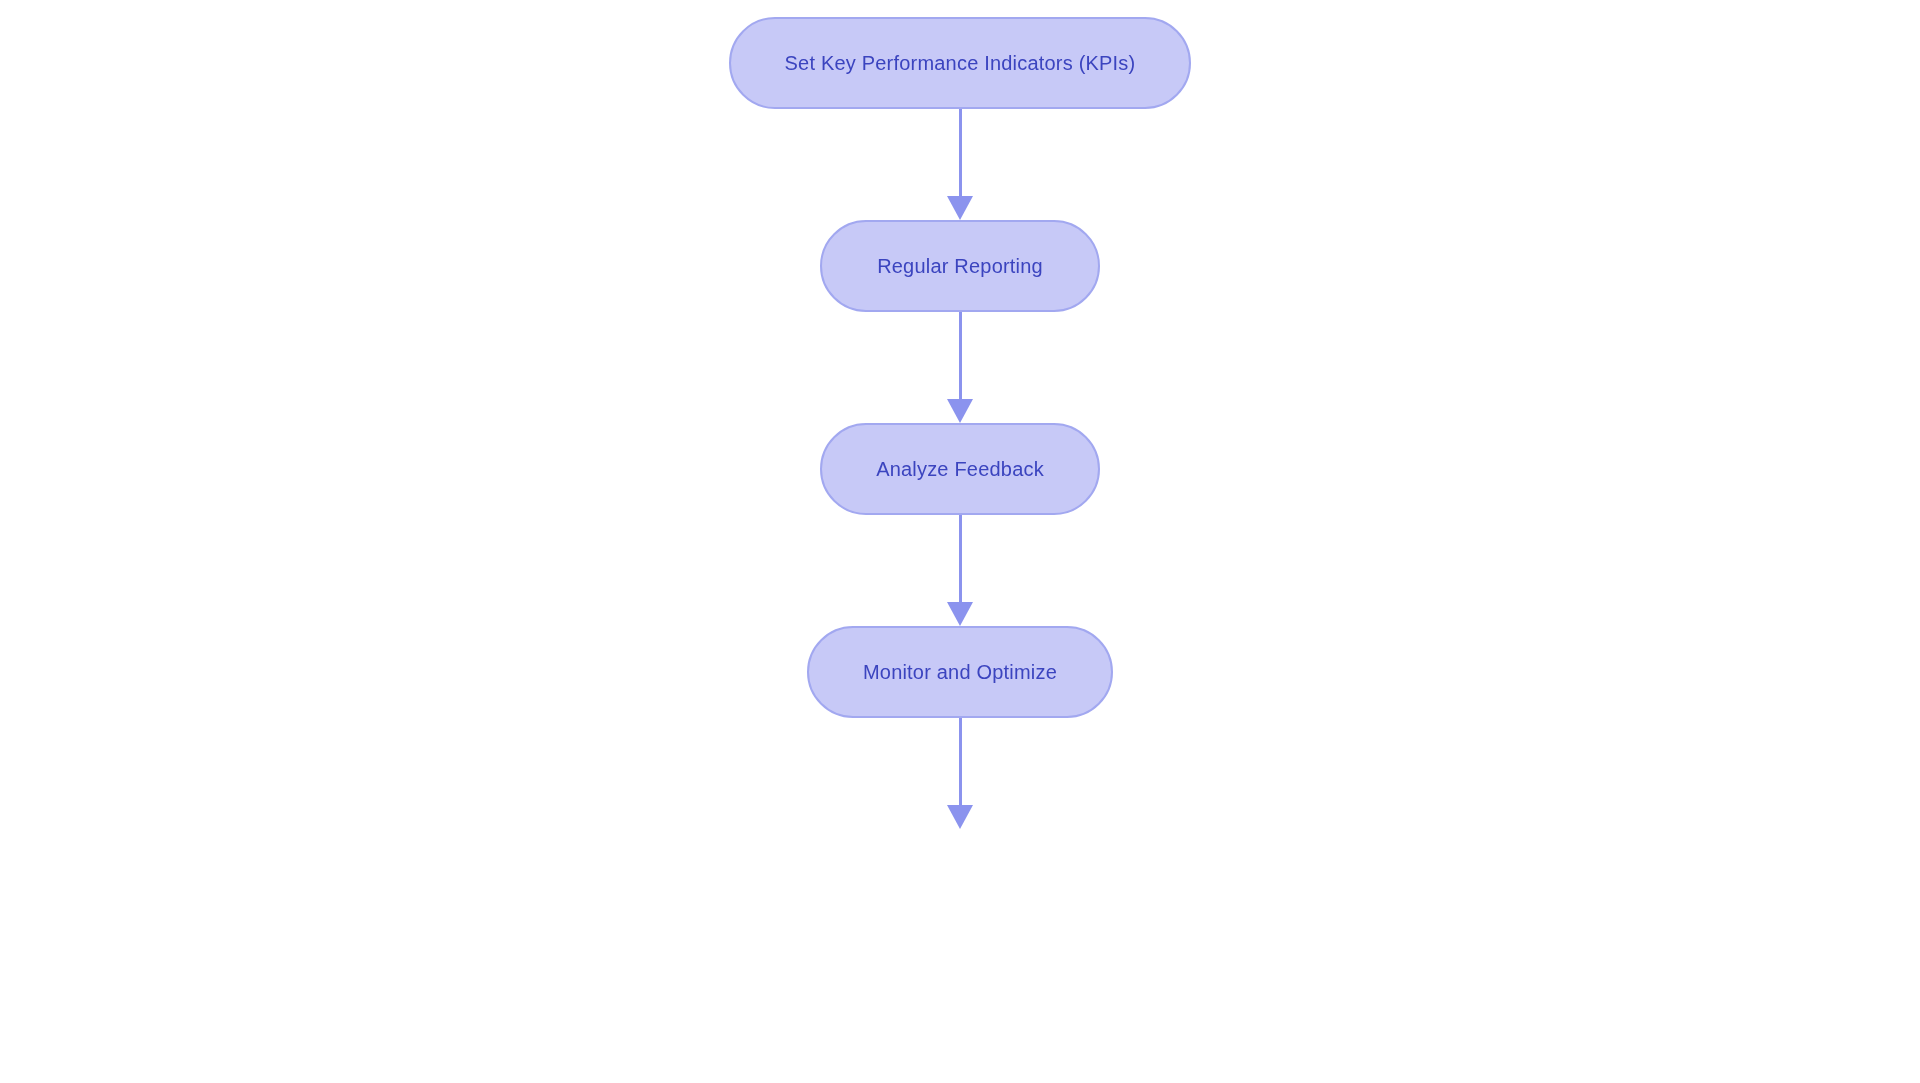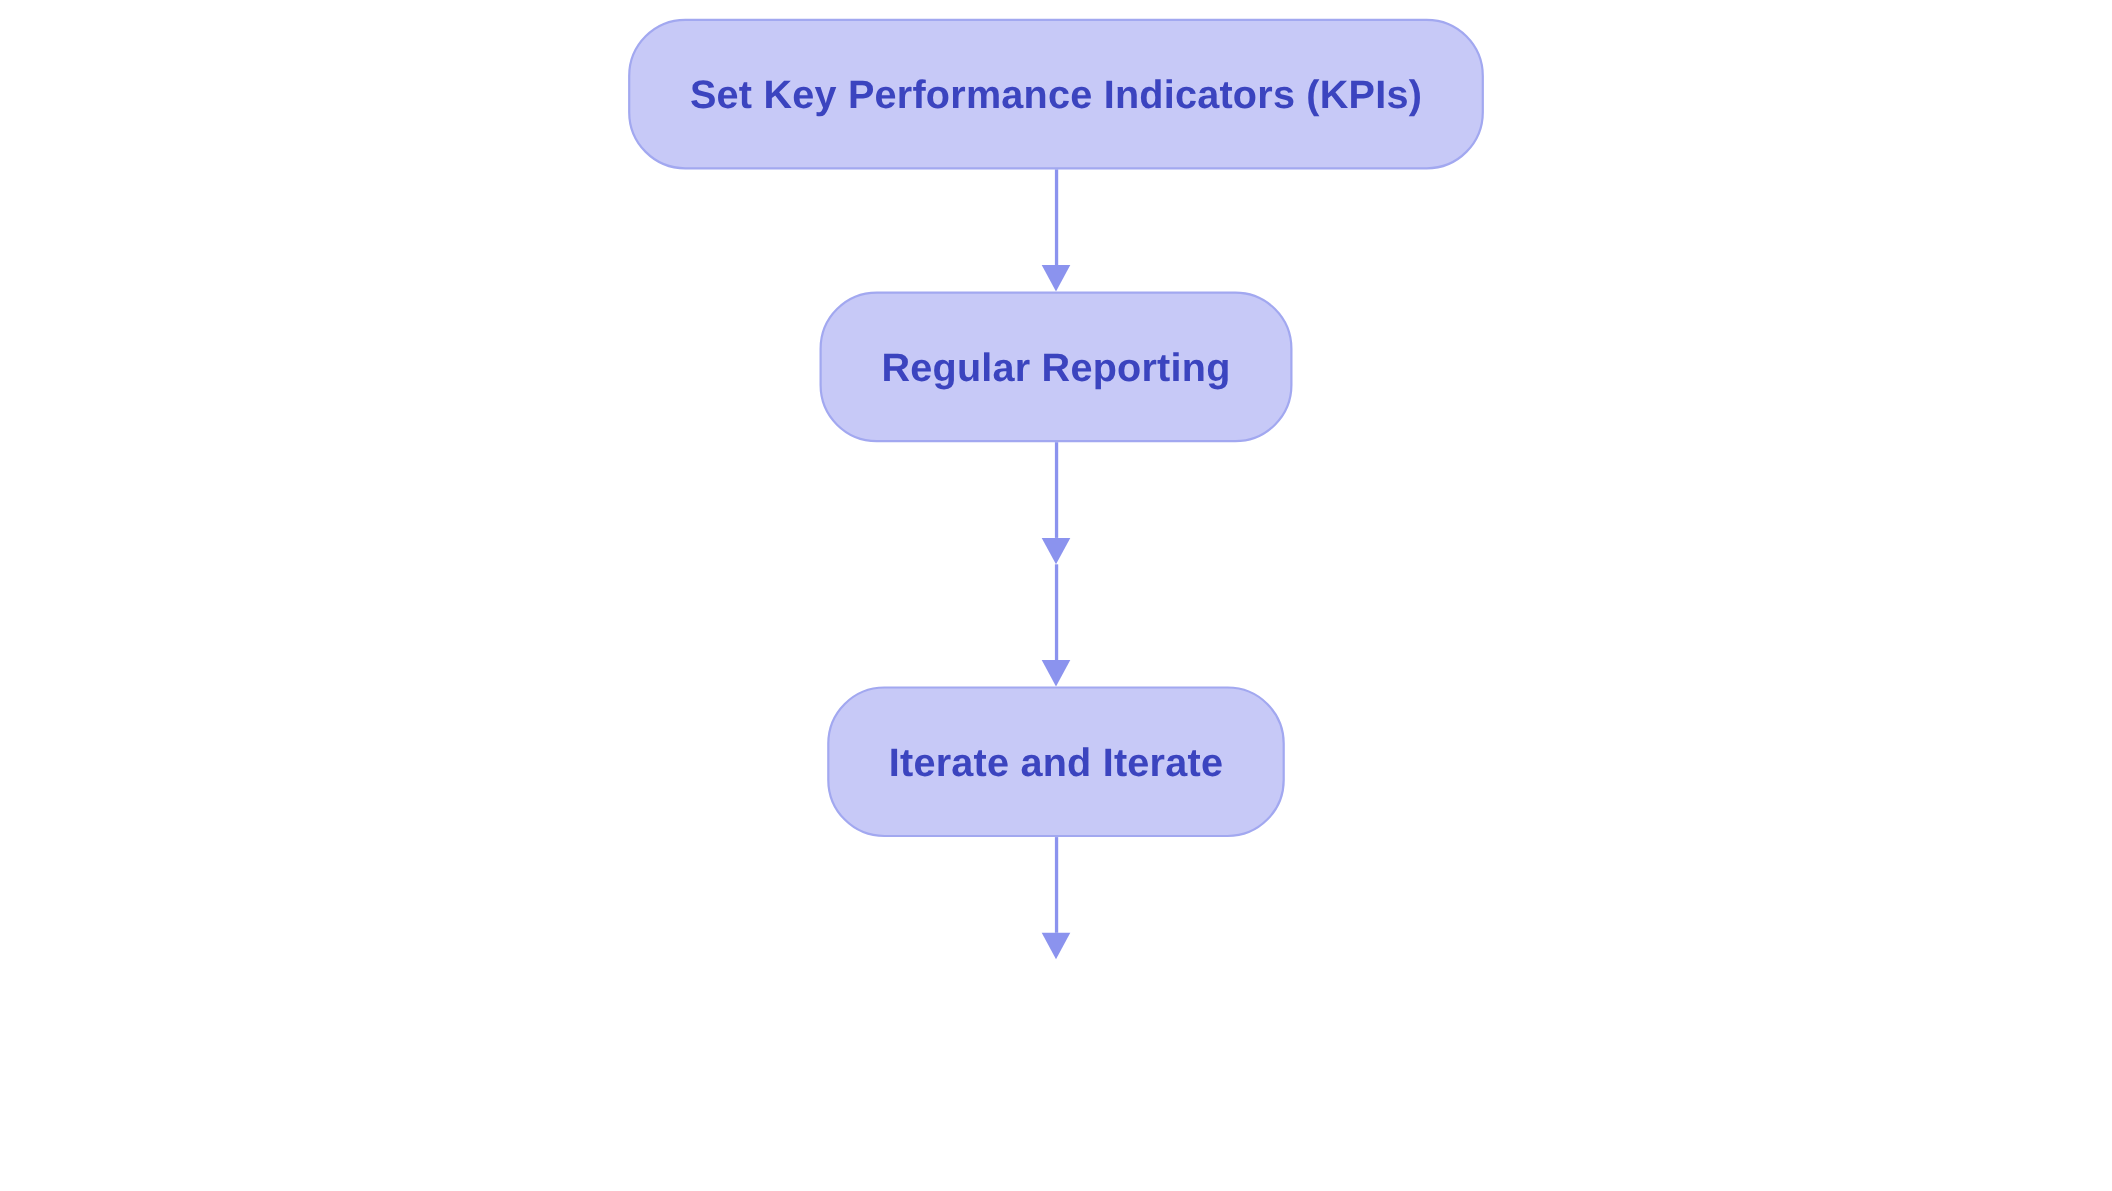--- a/index.html
+++ b/index.html
@@ -23,32 +23,32 @@
     position: absolute;
     top: 17px;
     left: 0;
     right: 0;
     display: flex;
     flex-direction: column;
     align-items: center;
   }
   .node {
     box-sizing: border-box;
-    height: 137px;
+    height: 92px;
     min-width: 280px;
     border-radius: 52px;
     background: var(--node_fill, #c7c9f7);
     border: 2px solid var(--node_border, #a2a8f0);
     color: var(--node_text, #3b44bf);
     display: flex;
     align-items: center;
     justify-content: center;
     padding: 0 54px;
-    font-size: 36px;
-    font-weight: 700;
+    font-size: 20px;
+    font-weight: 400;
     letter-spacing: 0.2px;
     white-space: nowrap;
   }
   .connector {
     height: 111px;
     width: 28px;
     display: flex;
     flex-direction: column;
     align-items: center;
   }
@@ -78,27 +78,28 @@
       <div class="head"></div>
     </div>
 
     <div class="node">Regular Reporting</div>
 
     <div class="connector">
       <div class="shaft"></div>
       <div class="head"></div>
     </div>
 
+    <div class="node">Analyze Feedback</div>
 
     <div class="connector">
       <div class="shaft"></div>
       <div class="head"></div>
     </div>
 
-    <div class="node">Iterate and Iterate</div>
+    <div class="node">Monitor and Optimize</div>
 
     <div class="connector">
       <div class="shaft"></div>
       <div class="head"></div>
     </div>
 
 
   </div>
 </div>
 

